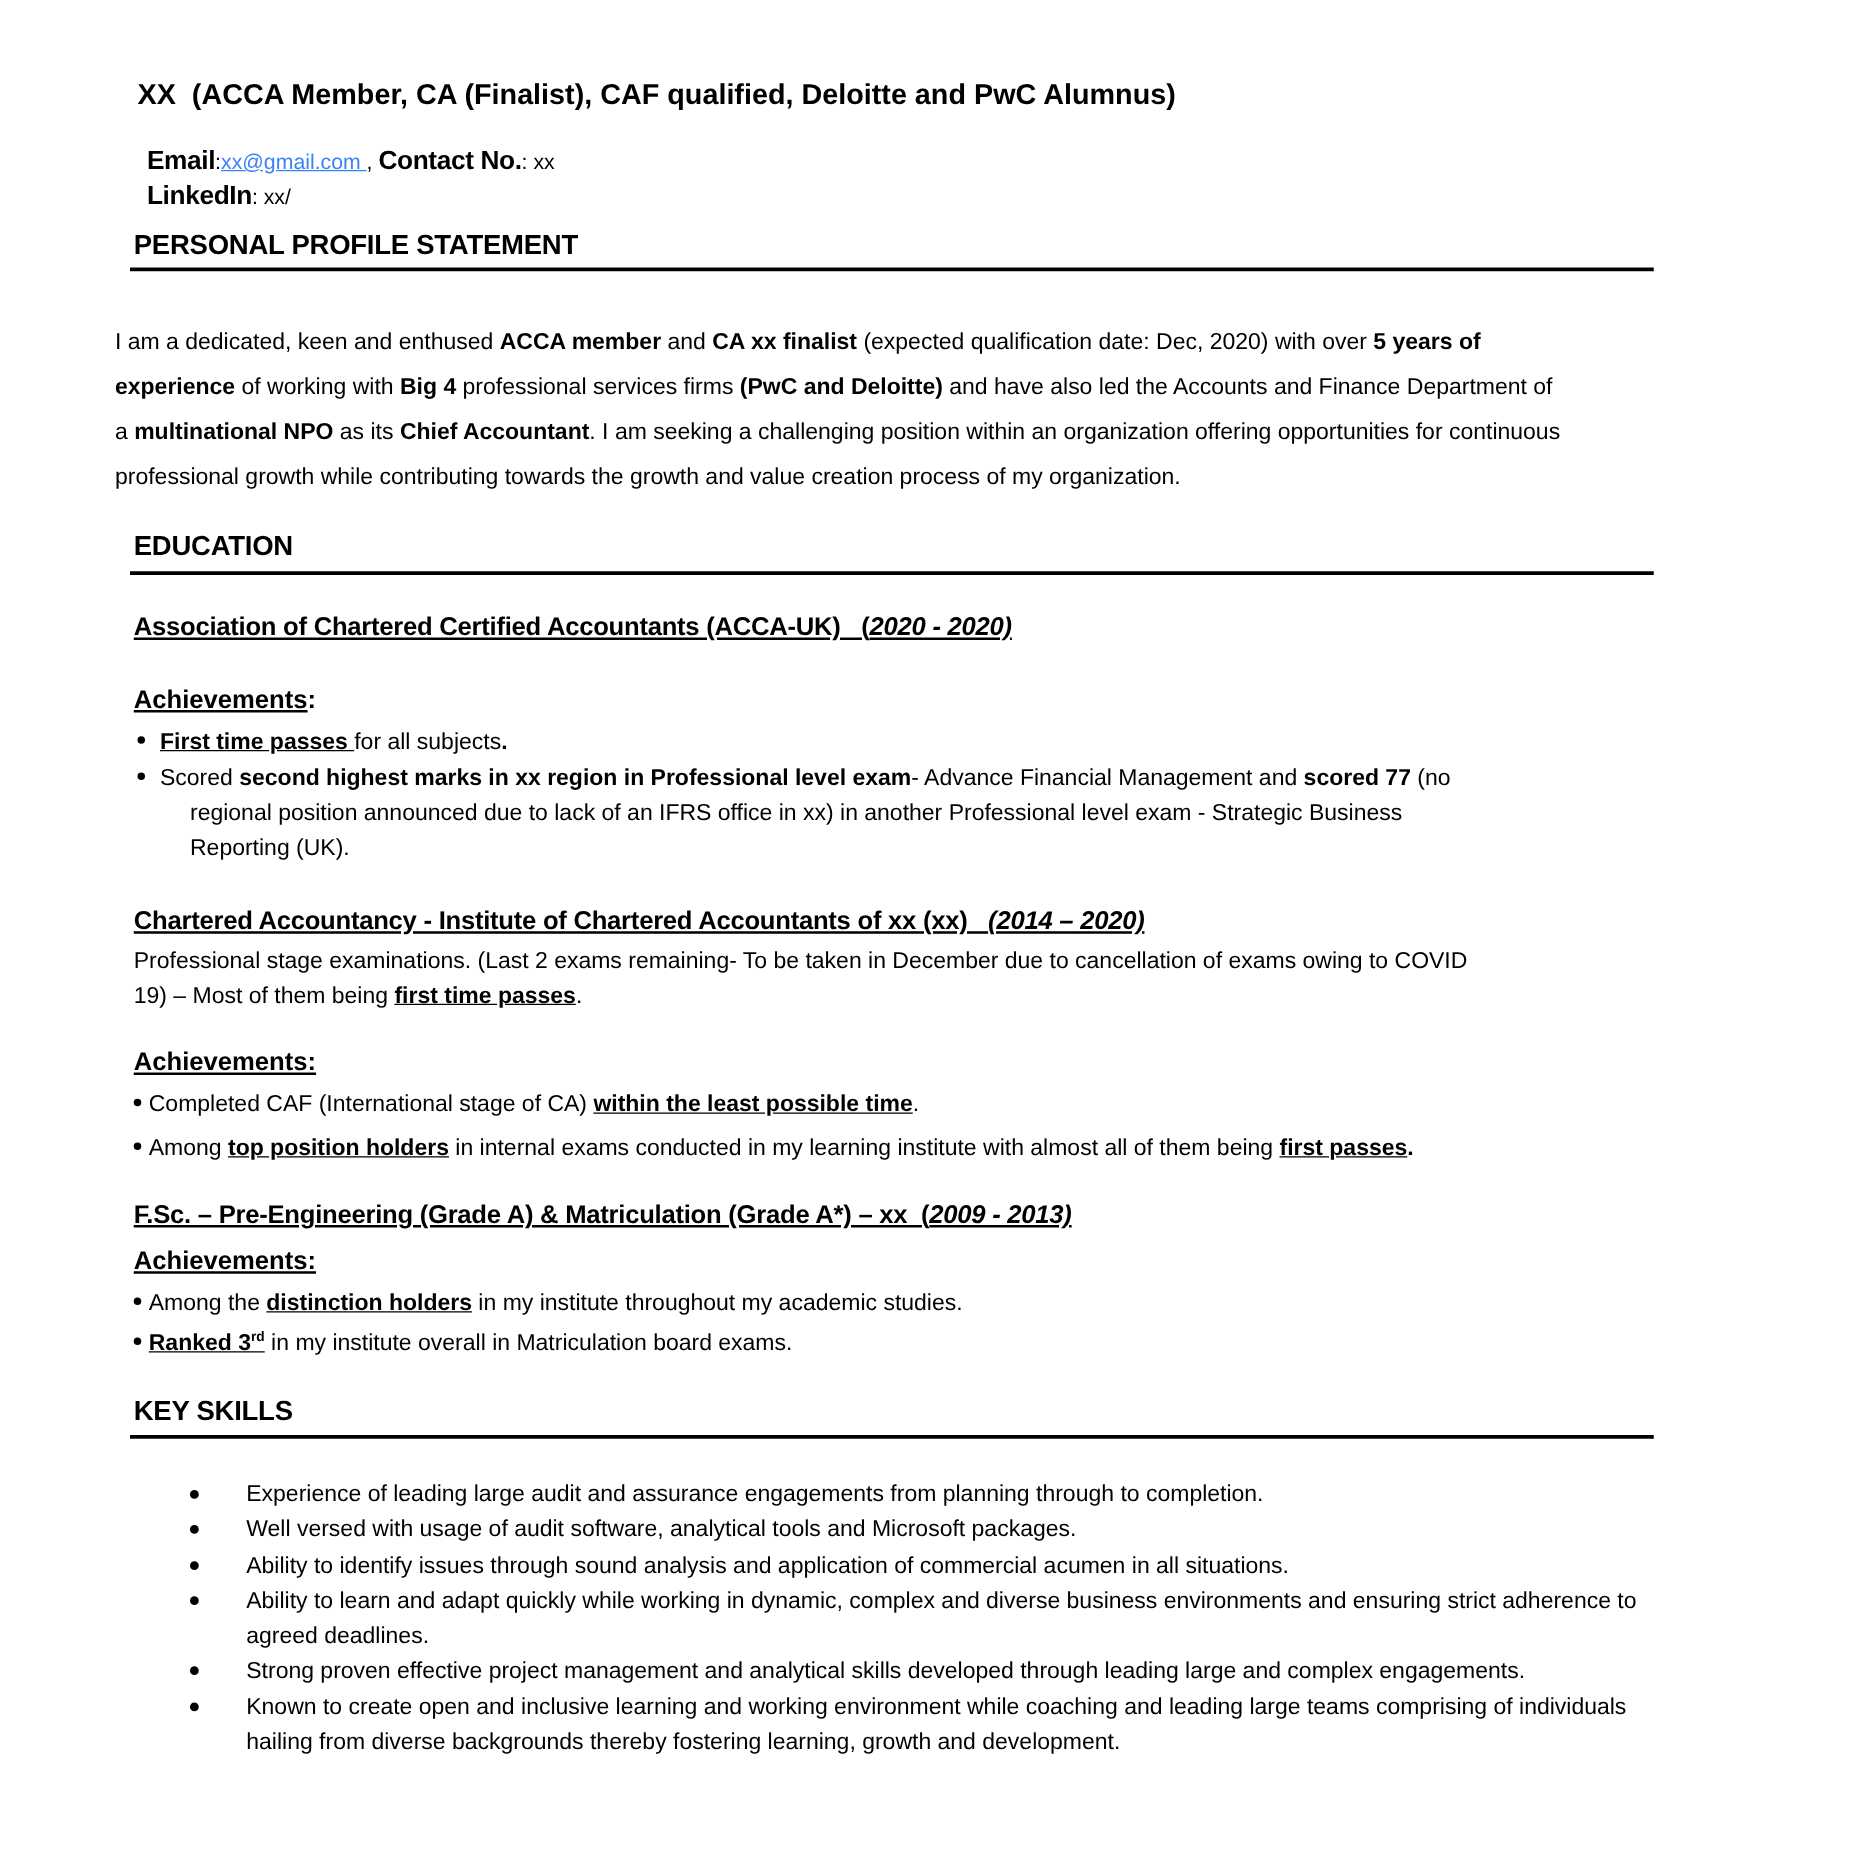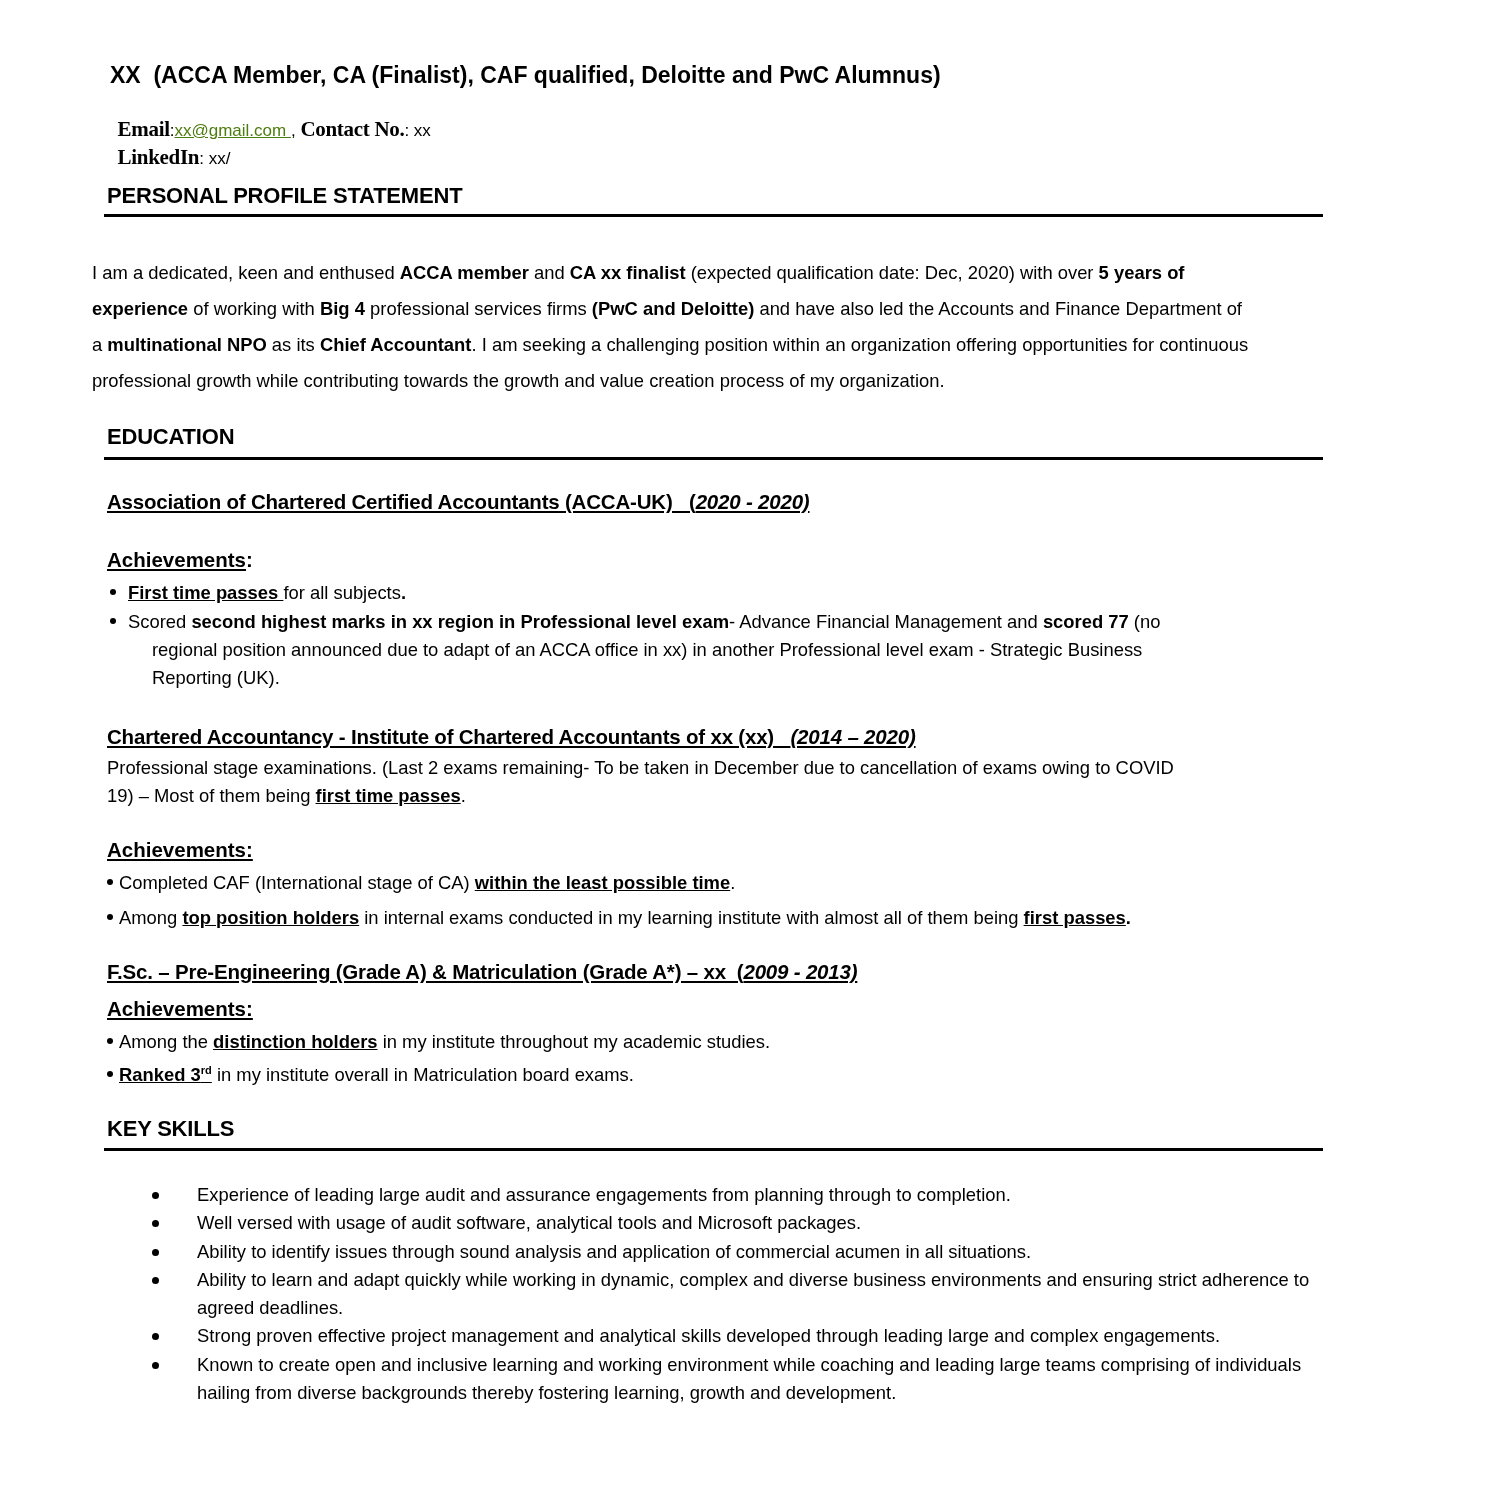--- a/index.html
+++ b/index.html
@@ -4,23 +4,23 @@
 <style>
   html, body { margin: 0; padding: 0; background: #ffffff; }
   body {
     width: 1500px; height: 1500px; overflow: hidden; position: relative;
     font-family: "Liberation Sans", "DejaVu Sans", sans-serif;
     color: #000;
   }
   .abs { position: absolute; }
   .name-line { left: 110px; top: 62px; font-size: 23px; font-weight: bold; white-space: pre; }
   .contact-line { left: 107px; font-size: 19px; white-space: pre; }
-  .contact-line .lbl { font-family: Liberation Serif, serif; font-weight: bold; font-size: 21px; letter-spacing: -0.3px; }
+  .contact-line .lbl { font-family: Liberation Sans, sans-serif; font-weight: bold; font-size: 21px; letter-spacing: -0.3px; }
   .contact-line .val { font-size: 17px; }
-  .contact-line a { color: #4d7c0f; text-decoration: underline; }
+  .contact-line a { color: #3b82f6; text-decoration: underline; }
   .section-title { left: 107px; font-size: 22px; font-weight: bold; letter-spacing: -0.2px; }
   .rule { left: 104px; width: 1219px; height: 3px; background: #000; }
   .para { left: 92px; width: 1160px; font-size: 18.4px; line-height: 36px; }
   .para b { font-weight: bold; }
   .sub-head { left: 107px; font-size: 20.5px; font-weight: bold; text-decoration: underline; white-space: pre; letter-spacing: -0.2px; }
   .sub-head i { font-style: italic; }
   .ach { left: 107px; font-size: 20.5px; font-weight: bold; }
   .ach u { text-decoration: underline; }
   .line { left: 107px; font-size: 18.4px; line-height: 27.8px; white-space: nowrap; }
   .line b { font-weight: bold; }
@@ -53,21 +53,21 @@
 <div class="abs section-title" style="top:424px;">EDUCATION</div>
 <div class="abs rule" style="top:457px;"></div>
 
 <div class="abs sub-head" style="top:490px;"><span>Association of Chartered Certified Accountants (ACCA-UK)   (</span><i>2020 - 2020)</i></div>
 
 <div class="abs ach" style="top:548px;"><u>Achievements</u><span>:</span></div>
 
 <div class="abs line" style="top:579px; left:110px;"><span class="bullet-dot"></span><b><u>First time passes </u></b><span>for all subjects</span><b>.</b></div>
 
 <div class="abs line" style="top:608px; left:110px;"><span class="bullet-dot"></span><span>Scored </span><b>second highest marks in xx region in Professional level exam</b><span>- Advance Financial Management and </span><b>scored 77</b><span> (no</span></div>
-<div class="abs ind" style="top:636px;">regional position announced due to adapt of an ACCA office in xx) in another Professional level exam - Strategic Business</div>
+<div class="abs ind" style="top:636px;">regional position announced due to lack of an IFRS office in xx) in another Professional level exam - Strategic Business</div>
 <div class="abs ind" style="top:664px;">Reporting (UK).</div>
 
 <div class="abs sub-head" style="top:725px;"><span>Chartered Accountancy - Institute of Chartered Accountants of xx (xx)   </span><i>(2014 – 2020)</i></div>
 
 <div class="abs line" style="top:754px;">Professional stage examinations. (Last 2 exams remaining- To be taken in December due to cancellation of exams owing to COVID</div>
 <div class="abs line" style="top:782px;"><span>19) – Most of them being </span><b><u>first time passes</u></b><span>.</span></div>
 
 <div class="abs ach" style="top:838px;"><u>Achievements:</u></div>
 
 <div class="abs line" style="top:869px;"><span class="bullet-dot" style="margin-right:6px;"></span><span>Completed CAF (International stage of CA) </span><b><u>within the least possible time</u></b><span>.</span></div>

